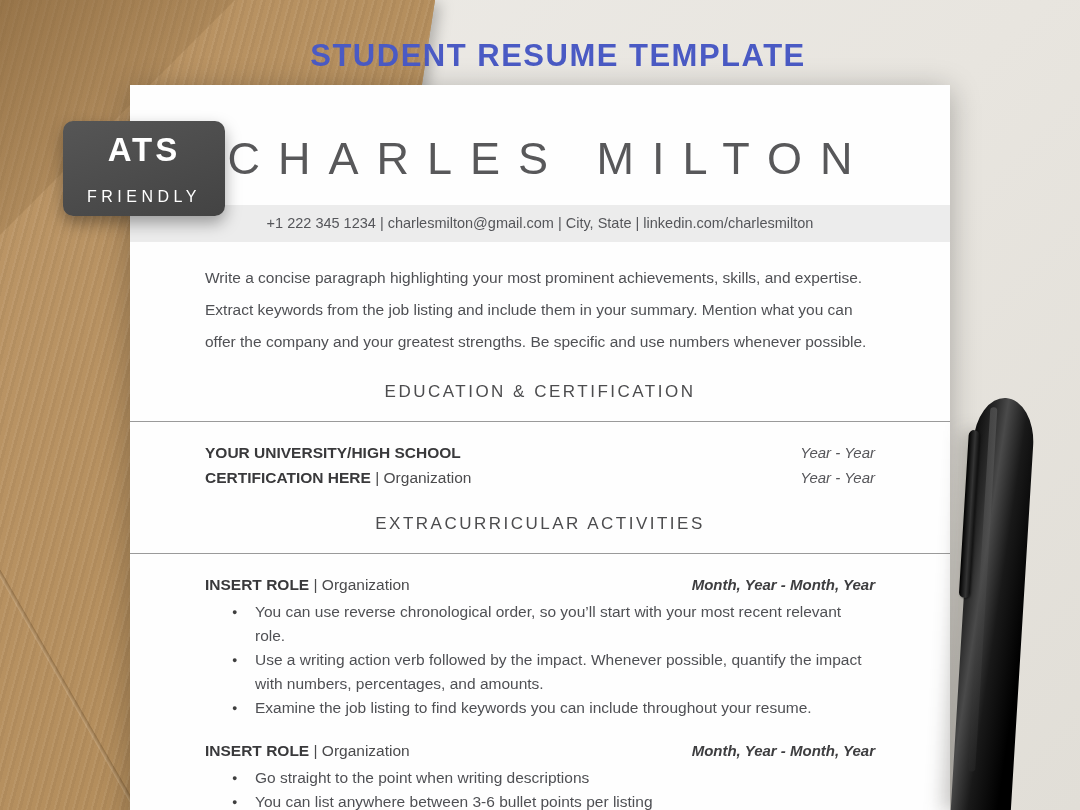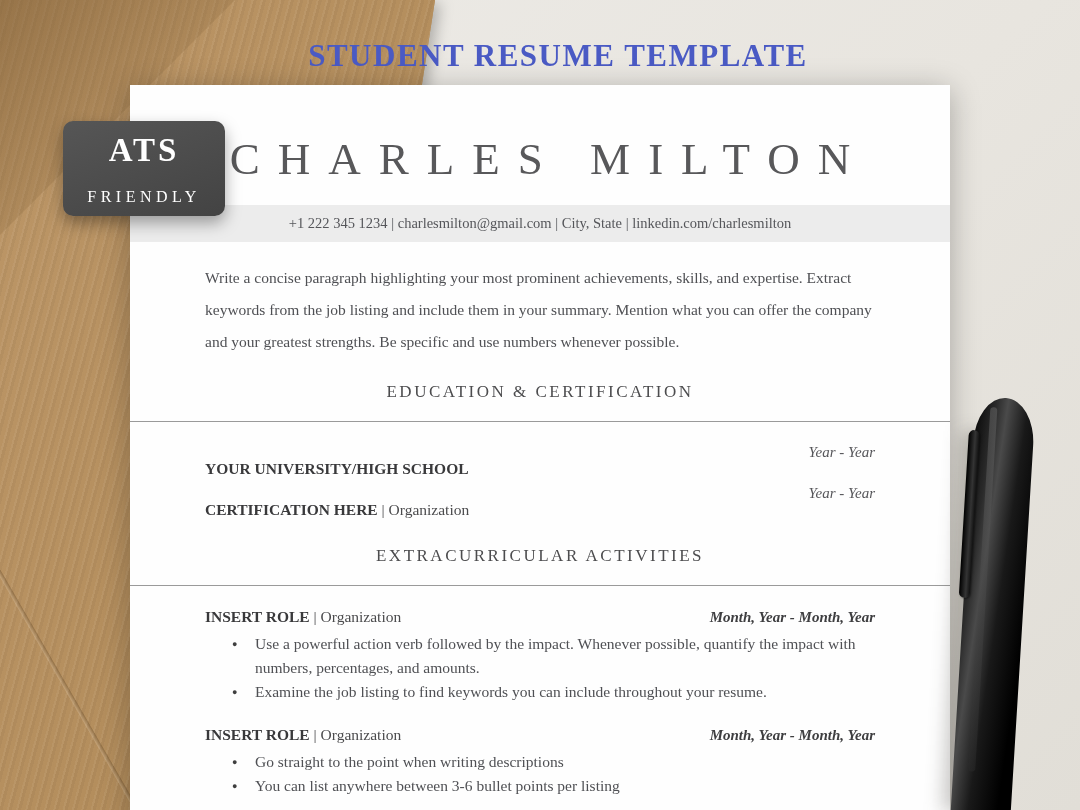--- a/index.html
+++ b/index.html
@@ -1,21 +1,20 @@
 <!DOCTYPE html>
 <html><head>
 <meta charset="utf-8">
 <style>
   html,body { margin:0; padding:0; }
   body { font-family:"Liberation Sans", sans-serif; }
 
   .scene {
     position:relative; width:1080px; height:810px; overflow:hidden;
     background: linear-gradient(135deg,#edebe7 0%, #e8e5df 55%, #e1ded7 100%);
-    font-family: Liberation Serif, serif;
   }
 
   
   .envelope-wrap { position:absolute; inset:0; filter:drop-shadow(5px 3px 7px rgba(0,0,0,0.25)); z-index:1; }
   .envelope {
     position:absolute; inset:0;
     clip-path: polygon(0 0, 435px 0, 310px 100%, 0 100%);
     background:#b18c5c;
     background-image: linear-gradient(115deg,#bd9768 0%, #b08a58 45%, #a17d4c 100%);
   }
@@ -72,21 +71,21 @@
   }
   .summary { margin:20px 75px 0; font-size:15.5px; line-height:32px; color:#4f5054; }
 
   .section-header {
     margin-top:24px; text-align:center; font-size:17px; letter-spacing:2.5px;
     color:#4c4c4e; padding-bottom:19px; border-bottom:1px solid #9a9a9a;
   }
 
   .edu-rows { margin:18px 75px 0; }
   .row { display:flex; justify-content:space-between; line-height:25px; font-size:15.5px; }
-  .row-left { color:#4b4b4d;margin-top:16px; }
+  .row-left { color:#4b4b4d; }
   .row-left b { color:#39393b; }
   .row-date { font-style:italic; color:#56565a; font-size:15px; }
 
   .entries { margin:0 75px; }
   .entry { margin-top:20px; }
   .entry-head { display:flex; justify-content:space-between; font-size:15.5px; line-height:22px; }
   .entry-role { color:#4b4b4d; }
   .entry-role b { color:#39393b; }
   .entry-date { font-style:italic; font-weight:bold; color:#3e3e40; font-size:15px; }
   ul.bullets { list-style:none; margin:4px 0 0; padding:0; }
@@ -154,21 +153,22 @@
 
     <div class="section-header">EXTRACURRICULAR ACTIVITIES</div>
     <div class="entries">
 
       <div class="entry">
         <div class="entry-head">
           <div class="entry-role"><b>INSERT ROLE</b><span> | Organization</span></div>
           <div class="entry-date">Month, Year - Month, Year</div>
         </div>
         <ul class="bullets">
-          <li>Use a powerful action verb followed by the impact. Whenever possible, quantify the impact with numbers, percentages, and amounts.</li>
+          <li>You can use reverse chronological order, so you’ll start with your most recent relevant role.</li>
+          <li>Use a writing action verb followed by the impact. Whenever possible, quantify the impact with numbers, percentages, and amounts.</li>
           <li>Examine the job listing to find keywords you can include throughout your resume.</li>
         </ul>
       </div>
 
       <div class="entry">
         <div class="entry-head">
           <div class="entry-role"><b>INSERT ROLE</b><span> | Organization</span></div>
           <div class="entry-date">Month, Year - Month, Year</div>
         </div>
         <ul class="bullets">

